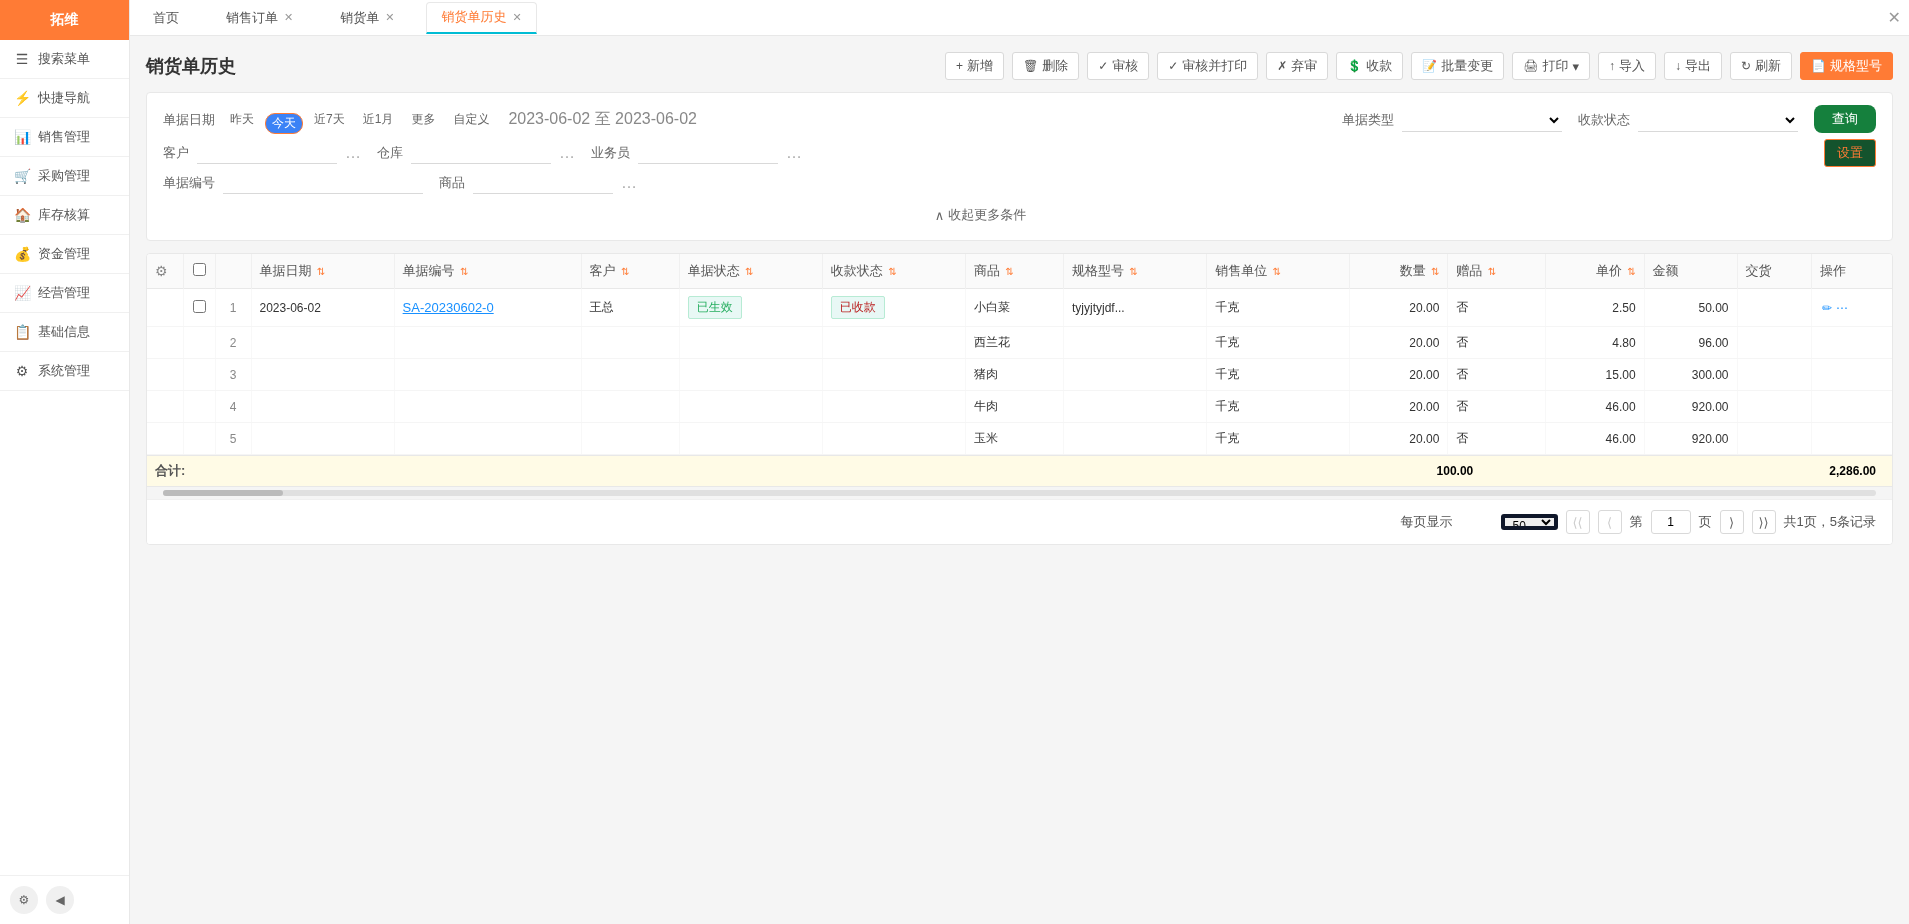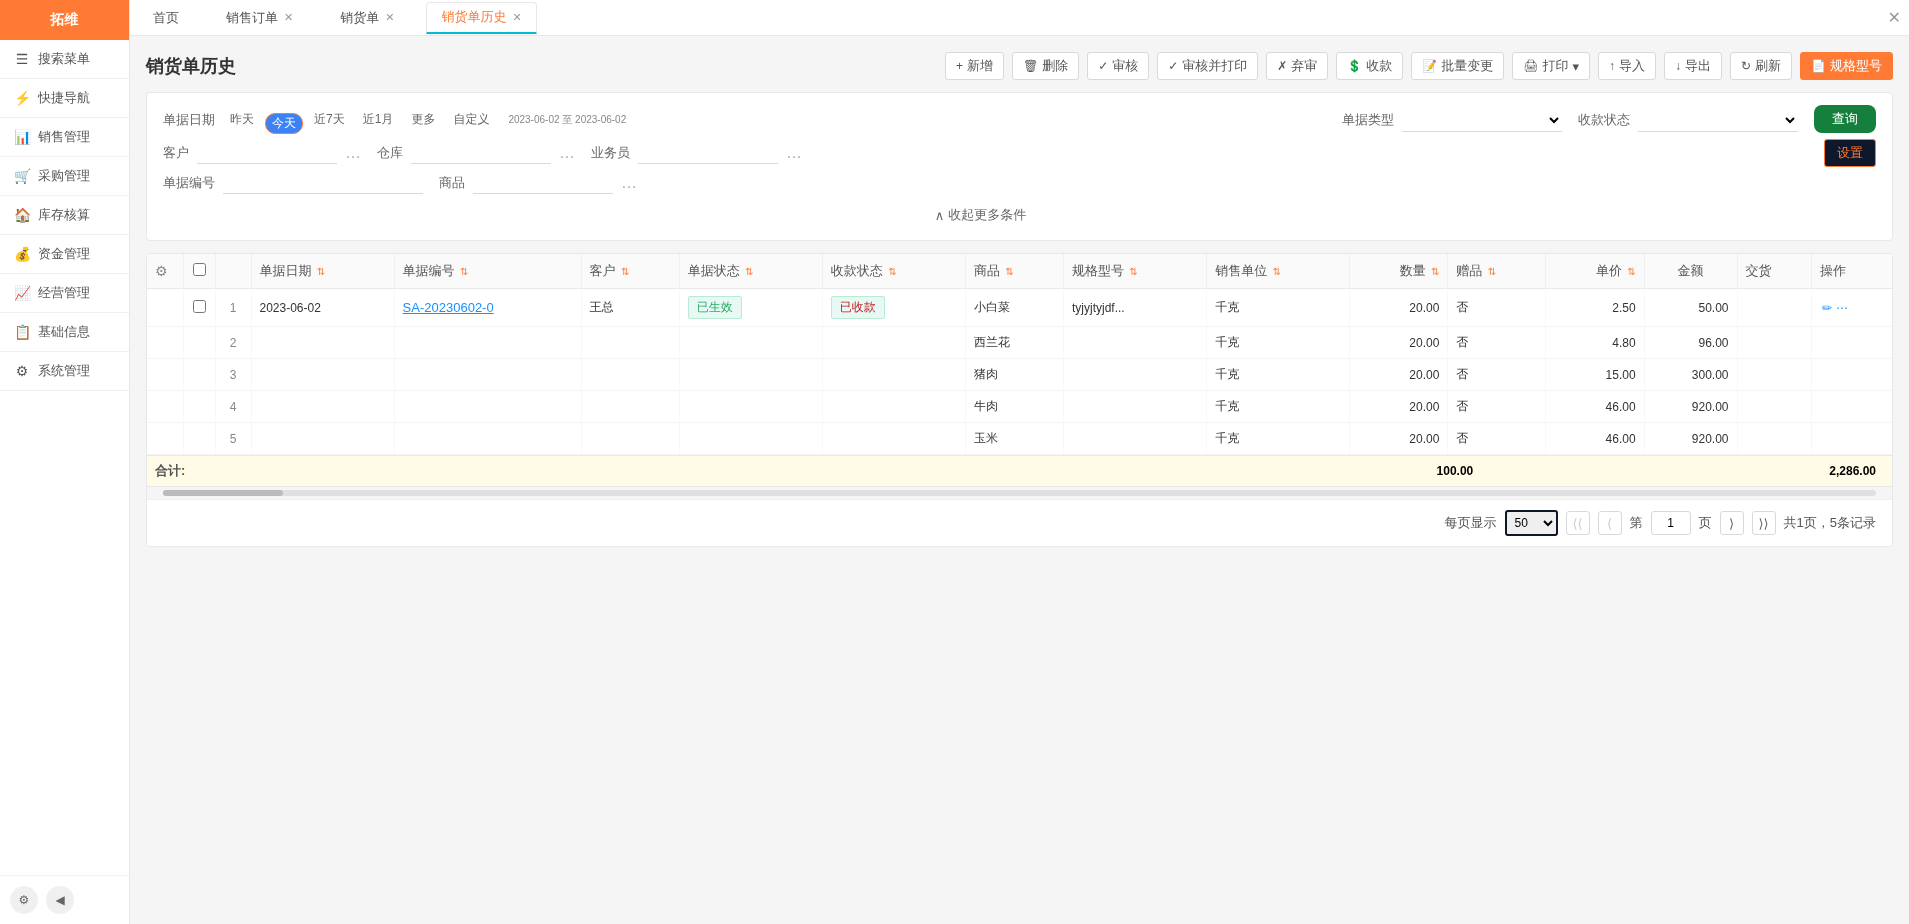--- a/index.html
+++ b/index.html
@@ -152,36 +152,36 @@
     .date-tags { display: flex; gap: 4px; align-items: center; }
     .date-tag {
       padding: 1px 6px;
       border-radius: 3px;
       cursor: pointer;
       font-size: 12px;
       color: #666;
       border: 1px solid transparent;
     }
     .date-tag.active { background: #3b82f6; color: #fff; border-color: #ff7b35; border-radius: 10px; margin-top: 8px; }
-    .date-range { font-size: 10px; color: #888; margin-left: 4px; }
+    .date-range { font-size: 16px; color: #888; margin-left: 4px; }
     .filter-dots { color: #aaa; cursor: pointer; font-size: 16px; }
     .collapse-btn {
       display: flex; align-items: center; justify-content: center;
       gap: 4px;
       cursor: pointer;
       color: #666;
       font-size: 12px;
       padding: 4px;
     }
     .query-btn {
       background: #15803d; color: #fff; border: none;
       padding: 5px 18px; border-radius: 8px; cursor: pointer; font-size: 13px;
     }
     .set-btn {
-      background: #0f172a; color: #ff7b35; border: 1px solid #ff7b35;
+      background: #14532d; color: #ff7b35; border: 1px solid #ff7b35;
       padding: 4px 12px; border-radius: 3px; cursor: pointer; font-size: 13px;
     }
     .filter-actions { display: flex; flex-direction: column; gap: 6px; align-items: flex-end; }
 
     
     .table-area {
       background: #fff;
       border-radius: 4px;
       border: 1px solid #e8e8e8;
       overflow: hidden;
@@ -258,27 +258,28 @@
     .page-btn.disabled { color: #ccc; cursor: not-allowed; }
     .page-input {
       width: 40px; height: 24px;
       border: 1px solid #d9d9d9;
       border-radius: 3px;
       text-align: center;
       font-size: 12px;
       outline: none;
     }
     .page-select {
-      height: 26px;
-      border: 2px solid #0f172a;
+      height: 16px;
+      border: 4px solid #0f172a;
       border-radius: 3px;
       font-size: 12px;
       outline: none;
       padding: 0 4px;
       cursor: pointer;
+      margin-left: 40px;
     }
 
     
     .scrollbar-area {
       display: flex;
       align-items: center;
       background: #f5f5f5;
       padding: 3px 16px;
       border-top: 1px solid #e8e8e8;
     }
@@ -557,21 +558,21 @@
               <span class="sort-icon">⇅</span>
             </th>
             <th>
               <span>赠品</span>
               <span class="sort-icon">⇅</span>
             </th>
             <th style="text-align:right;">
               <span>单价</span>
               <span class="sort-icon">⇅</span>
             </th>
-            <th style="text-align:center;">
+            <th style="text-align:left;">
               <span>金额</span>
             </th>
             <th>
               <span>交货</span>
             </th>
             <th>
               <span>操作</span>
             </th>
           </tr>
         </thead>

